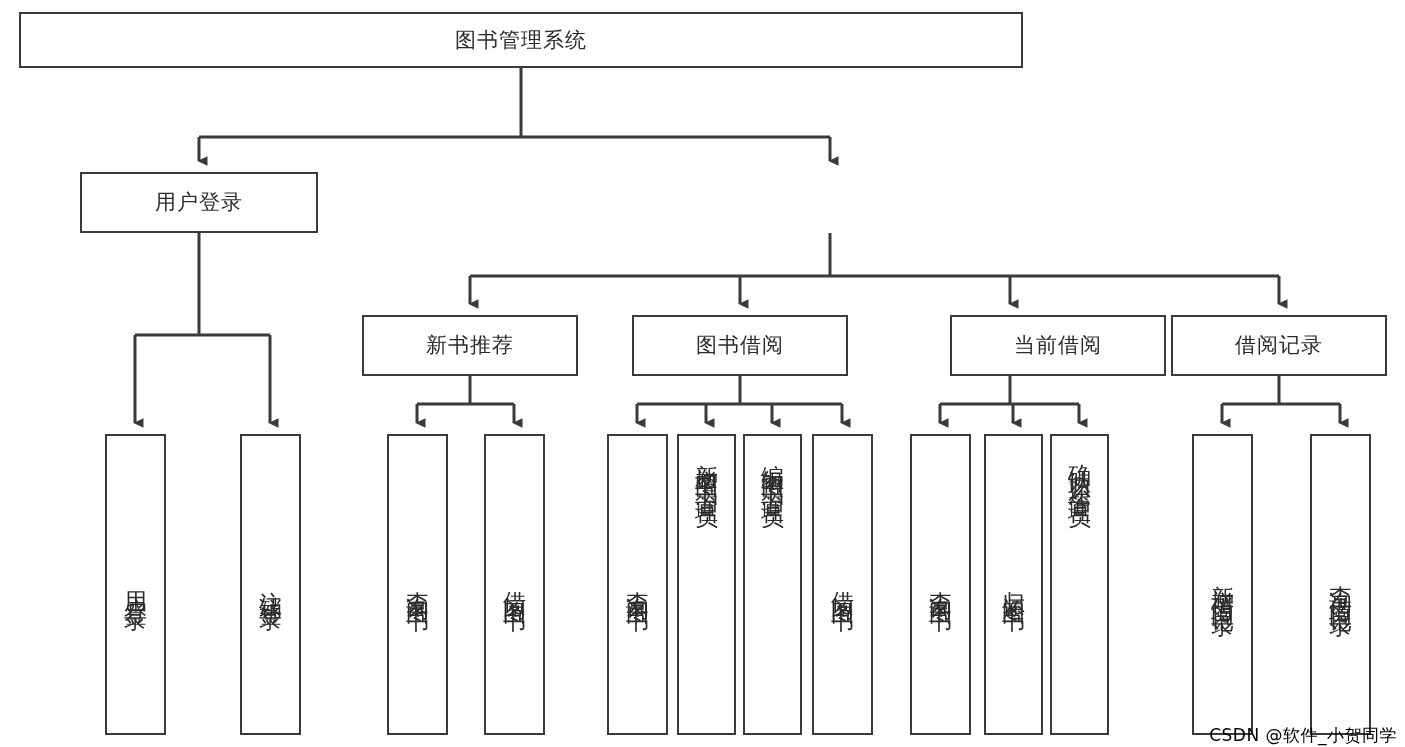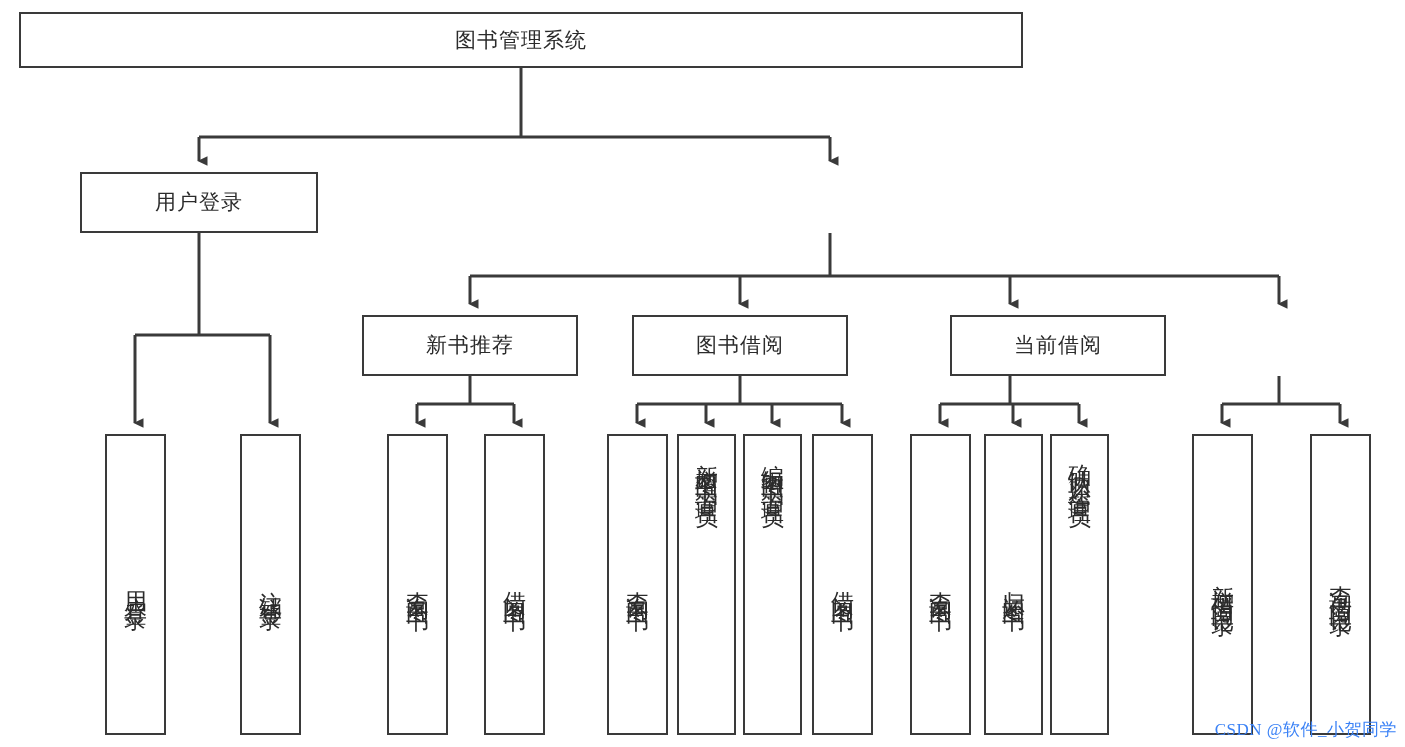--- a/index.html
+++ b/index.html
@@ -43,26 +43,25 @@
     letter-spacing:6px;
     line-height:1;
   }
   .node.v.mid{
     align-items:center;
     padding-top:0;
   }
   #watermark{
     position:absolute;
     right:8px;
-    bottom:6px;
+    bottom:0;
     font-size:17px;
-    color:#3b82f6;
+    color:#000000;
     letter-spacing:0.5px;
     white-space:nowrap;
-    font-family:Liberation Serif, serif;
   }
 </style>
 </head>
 <body>
 
 <div id="diagram">
 
   <svg id="wires" viewBox="0 0 1405 747" xmlns="http://www.w3.org/2000/svg">
     <defs>
       <marker id="arr" markerWidth="12" markerHeight="12" refX="5.2" refY="9" orient="auto" markerUnits="userSpaceOnUse">
@@ -123,20 +122,23 @@
 
   <div class="node h" style="left:362px;top:315px;width:216px;height:61px;">
     <span class="lbl">新书推荐</span>
   </div>
   <div class="node h" style="left:632px;top:315px;width:216px;height:61px;">
     <span class="lbl">图书借阅</span>
   </div>
   <div class="node h" style="left:902px;top:315px;width:216px;height:61px;margin-left:48px;">
     <span class="lbl">当前借阅</span>
   </div>
+  <div class="node h" style="left:1171px;top:315px;width:216px;height:61px;">
+    <span class="lbl">借阅记录</span>
+  </div>
 
   <div class="node v mid" style="left:105px;top:434px;width:61px;height:301px;">
     <span class="lbl">用户登录</span>
   </div>
   <div class="node v mid" style="left:240px;top:434px;width:61px;height:301px;">
     <span class="lbl">注销登录</span>
   </div>
 
   <div class="node v mid" style="left:387px;top:434px;width:61px;height:301px;">
     <span class="lbl">查询图书</span>

